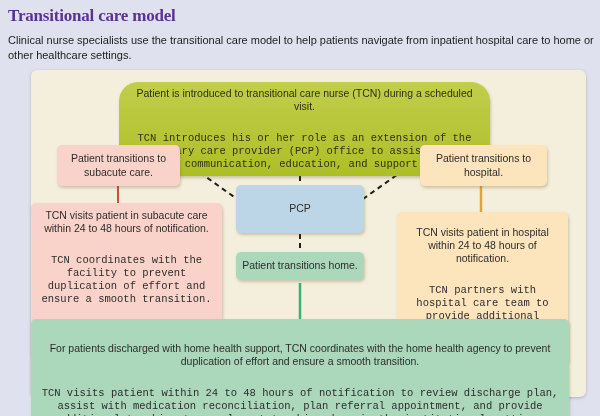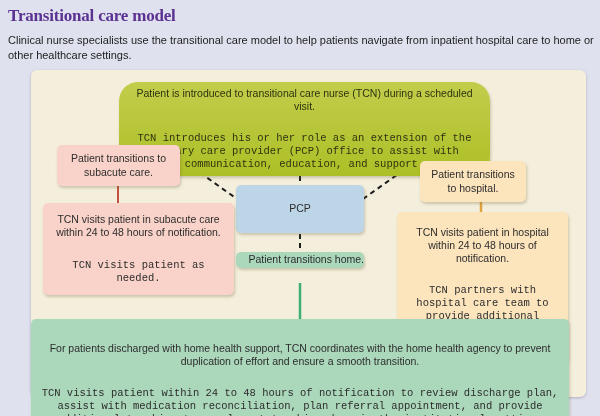--- a/index.html
+++ b/index.html
@@ -35,25 +35,25 @@
   .box p { margin:0; }
   .box p + p { margin-top:19px;font-family:Liberation Mono, monospace; }
 
   .intro {
     left:88px; top:12px; width:371px; min-height:49px; padding:5px 12px;
     background:linear-gradient(180deg,#c2cd4b,var(--intro-green,#adbf26));
     color:#2e3310;
     border-radius:19px;
   }
   .subacute        { left:26px;  top:75px;  width:123px; min-height:41px; padding:4px 8px;  background:var(--pink,#f9d3c9); }
-  .hospital        { left:389px; top:91px;  width:106px; min-height:41px; padding:4px 8px;  background:var(--cream,#fce4bd); }
+  .hospital        { left:389px; top:75px;  width:127px; min-height:41px; padding:4px 8px;  background:var(--cream,#fce4bd); }
   .pcp             { left:205px; top:115px; width:128px; height:48px;                       background:var(--blue,#bdd6e7); }
-  .subacute-detail { left:12px;   top:133px; width:191px; min-height:92px; padding:6px 8px;  background:var(--pink,#f9d3c9); }
+  .subacute-detail { left:0px;   top:133px; width:191px; min-height:92px; padding:6px 8px;  background:var(--pink,#f9d3c9); }
   .hospital-detail { left:366px; top:142px; width:171px; min-height:97px; padding:14px 8px;  background:var(--cream,#fce4bd); }
-  .home            { left:205px; top:182px; width:128px; height:16px;                       background:var(--light-green,#abd7bb);text-align:right; }
+  .home            { left:205px; top:182px; width:128px; height:28px;                       background:var(--light-green,#abd7bb); }
   .home-detail     { left:0px;   top:249px; width:538px; min-height:68px; padding:23px 10px; background:var(--light-green,#abd7bb); }
 </style>
 </head>
 <body>
 
 <div class="page">
   <div class="header">
     <h1 class="title">Transitional care model</h1>
     <p class="subtitle">Clinical nurse specialists use the transitional care model to help patients navigate from inpatient hospital care to home or other healthcare settings.</p>
   </div>
@@ -81,20 +81,21 @@
     <div class="box hospital">
       <p>Patient transitions to hospital.</p>
     </div>
 
     <div class="box pcp">
       <p>PCP</p>
     </div>
 
     <div class="box subacute-detail">
       <p>TCN visits patient in subacute care within 24 to 48 hours of notification.</p>
+      <p>TCN coordinates with the facility to prevent duplication of effort and ensure a smooth transition.</p>
       <p>TCN visits patient as needed.</p>
     </div>
 
     <div class="box hospital-detail">
       <p>TCN visits patient in hospital within 24 to 48 hours of notification.</p>
       <p>TCN partners with hospital care team to provide additional information that may assist with care.</p>
     </div>
 
     <div class="box home">
       <p>Patient transitions home.</p>

